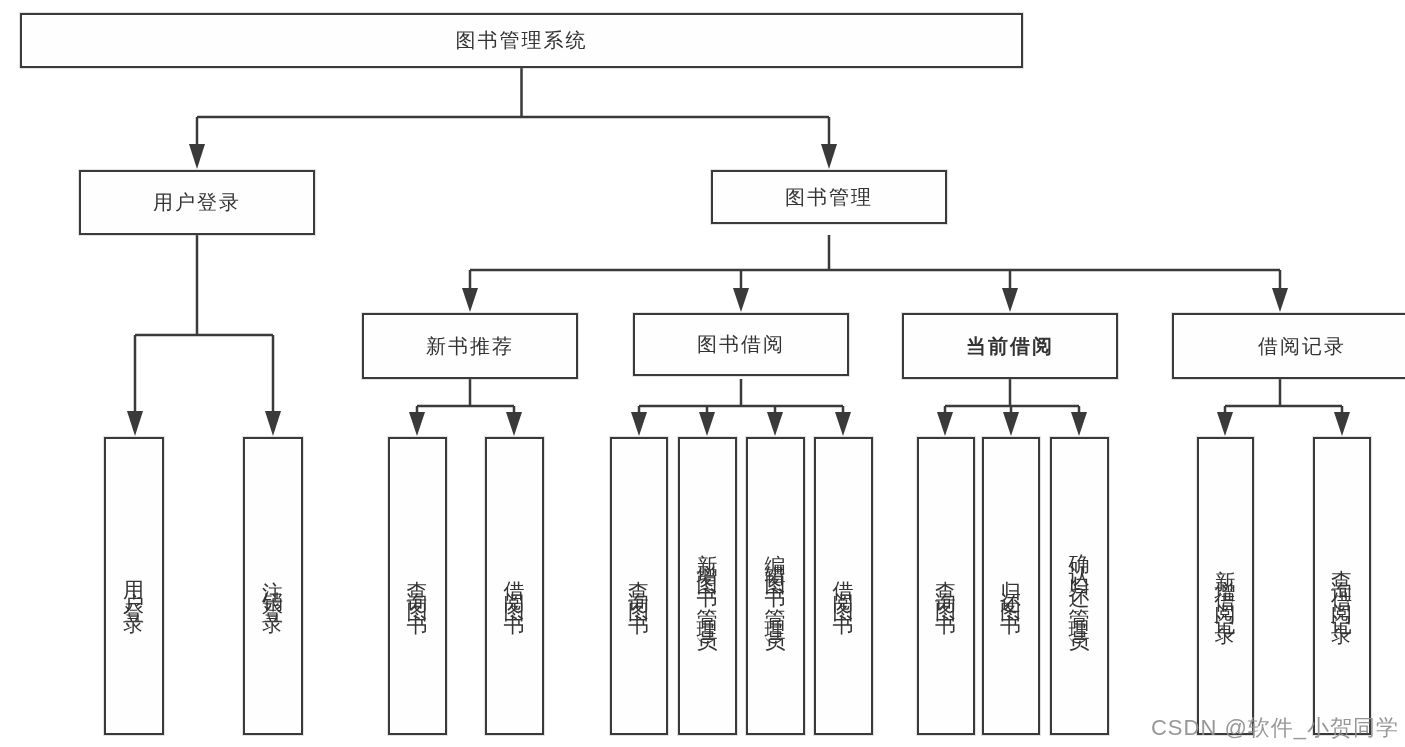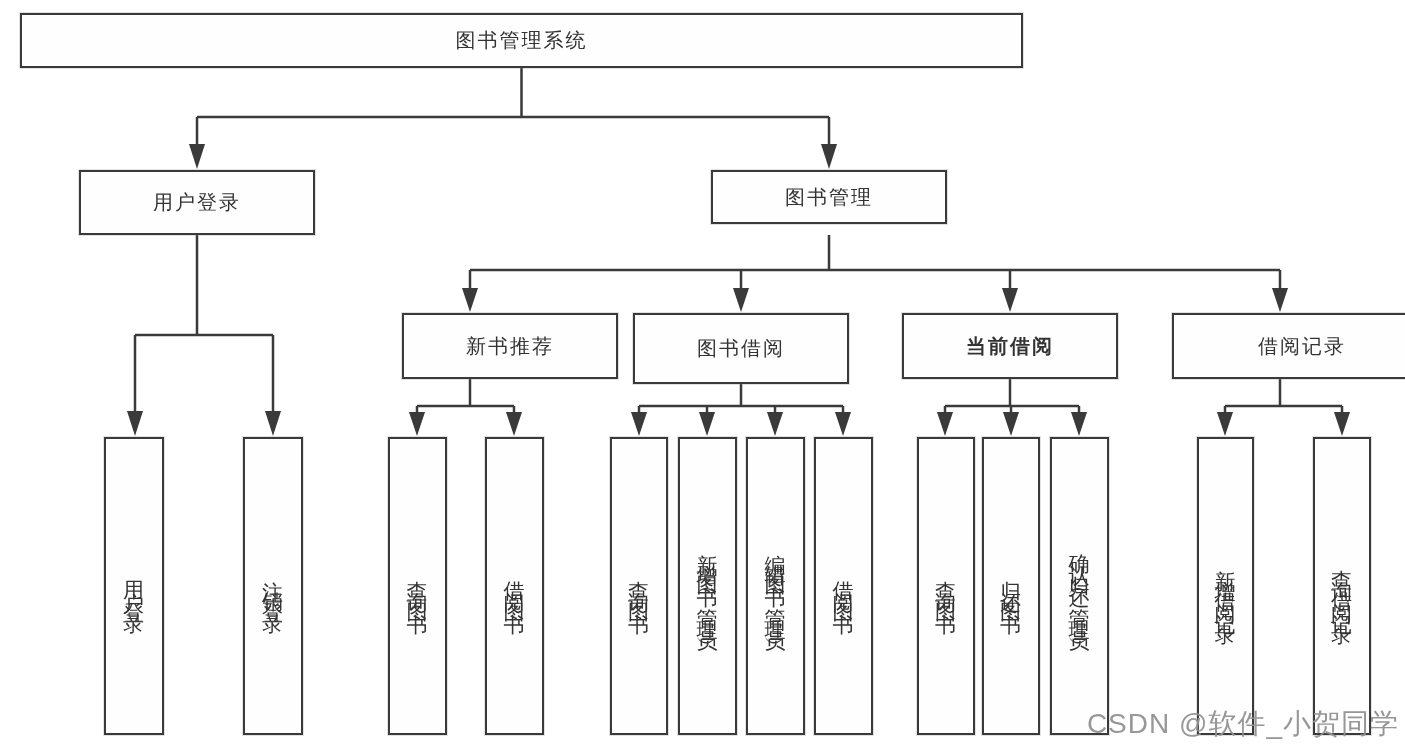--- a/index.html
+++ b/index.html
@@ -39,21 +39,21 @@
     text-orientation: mixed;
     font-size: 21px;
     letter-spacing: 11px;
     line-height: 1;
     color: #333333;
   }
   .watermark {
     position: absolute;
     right: 6px;
     bottom: 4px;
-    font-size: 28px;
+    font-size: 22px;
     color: rgba(145,145,145,0.95);
     letter-spacing: 1px;
     z-index: 5;
     white-space: nowrap;
   }
 </style>
 </head>
 <body>
 
 <div id="stage">
@@ -100,22 +100,22 @@
       <polygon points="1217,412 1233,412 1225,436"></polygon>
       <polygon points="1334,412 1350,412 1342,436"></polygon>
     </g>
   </svg>
 
   <div class="node hbox" style="left:20px; top:13px; width:1003px; height:55px;">图书管理系统</div>
 
   <div class="node hbox" style="left:79px; top:170px; width:236px; height:65px;">用户登录</div>
   <div class="node hbox" style="left:711px; top:170px; width:236px; height:54px;">图书管理</div>
 
-  <div class="node hbox" style="left:362px; top:313px; width:216px; height:66px;margin-left:40px;">新书推荐</div>
-  <div class="node hbox" style="left:633px; top:313px; width:216px; height:71px;">图书借阅</div>
+  <div class="node hbox" style="left:362px; top:313px; width:216px; height:66px;">新书推荐</div>
+  <div class="node hbox" style="left:633px; top:313px; width:216px; height:63px;">图书借阅</div>
   <div class="node hbox" style="left:902px; top:313px; width:216px; height:66px;font-weight:bold;">当前借阅</div>
   <div class="node hbox" style="left:1172px; top:313px; width:260px; height:66px;">借阅记录</div>
 
   <div class="node vbox" style="left:104px; top:437px; width:60px; height:298px;">
     <span>用户登录</span>
   </div>
   <div class="node vbox" style="left:243px; top:437px; width:60px; height:298px;">
     <span>注销登录</span>
   </div>
 

